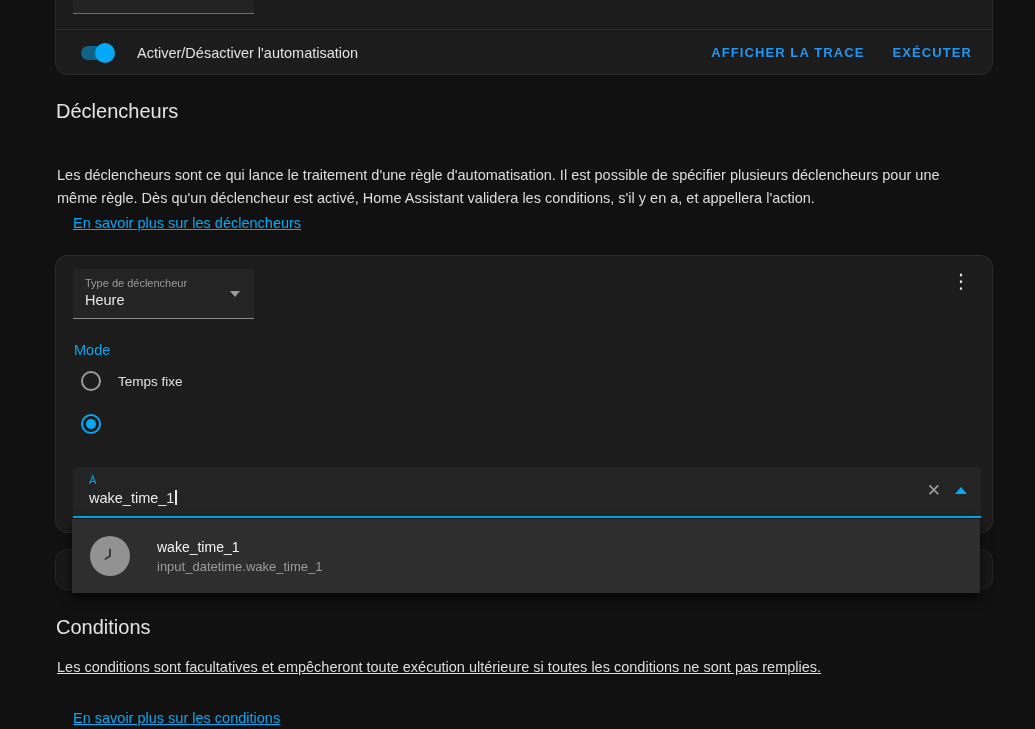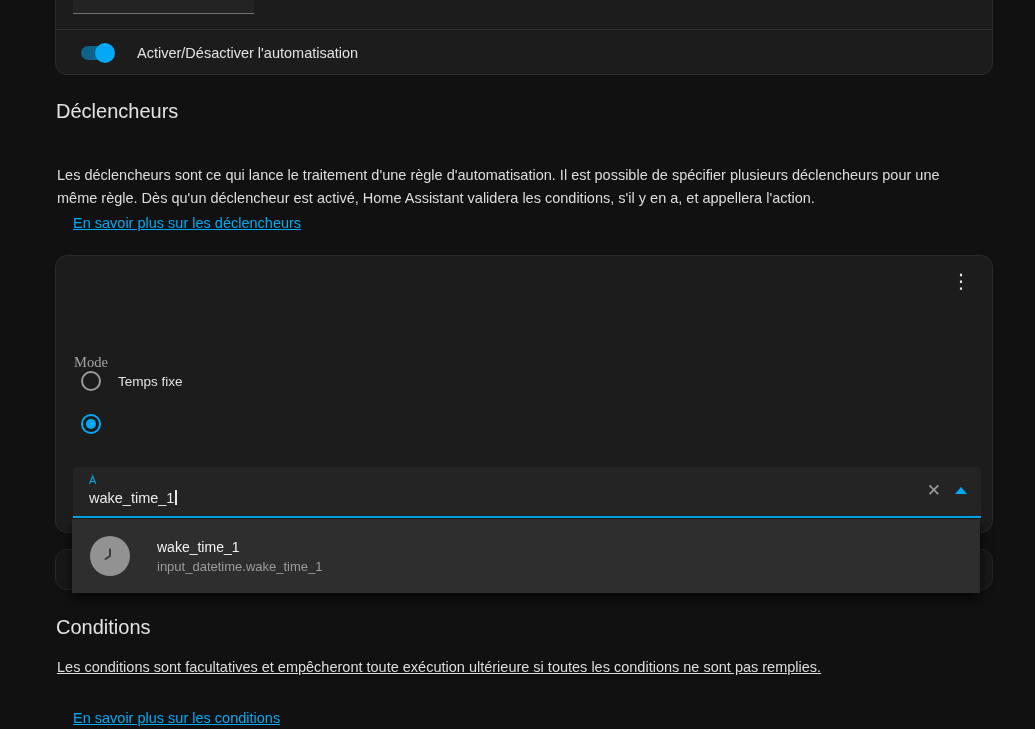--- a/index.html
+++ b/index.html
@@ -79,21 +79,21 @@
     position:absolute; right:14px; top:22px;
     width:0; height:0;
     border-left:5px solid transparent; border-right:5px solid transparent;
     border-top:6px solid #9b9b9b;
   }
   .kebab {
     position:absolute; right:15px; top:9px; width:32px; height:32px;
     display:flex; align-items:center; justify-content:center;
     font-size:20px; color:#e1e1e1; cursor:pointer; letter-spacing:0;
   }
-  .mode-label { position:absolute; left:18px; top:98px; font-size:14.5px; color:#a3a3a3;font-family:Liberation Serif, serif; }
+  .mode-label { position:absolute; left:18px; top:86px; font-size:14.5px; color:#0ea5e9; }
   .radio-row {
     position:absolute; left:18px; display:flex; align-items:center; cursor:pointer;
   }
   .radio-row.r1 { top:115px; }
   .radio-row.r2 { top:158px; }
   .radio-outer {
     width:20px; height:20px; border-radius:50%;
     border:2px solid #9b9b9b; margin-left:7px;
     display:flex; align-items:center; justify-content:center;
   }
@@ -153,28 +153,37 @@
 
 <div class="card" id="top-card">
   <div class="partial-select"></div>
   <div class="top-divider"></div>
   <div class="toggle-row">
     <div class="switch">
       <div class="track"></div>
       <div class="thumb"></div>
     </div>
     <span class="toggle-label">Activer/Désactiver l'automatisation</span>
+    <div class="top-actions">
+      <button class="text-button">Afficher la trace</button>
+      <button class="text-button">Exécuter</button>
+    </div>
   </div>
 </div>
 
 <h1 class="section-heading" id="triggers-heading">Déclencheurs</h1>
 <p class="section-desc" id="triggers-desc">Les déclencheurs sont ce qui lance le traitement d'une règle d'automatisation. Il est possible de spécifier plusieurs déclencheurs pour une même règle. Dès qu'un déclencheur est activé, Home Assistant validera les conditions, s'il y en a, et appellera l'action.</p>
 <a class="learn-link" id="triggers-link">En savoir plus sur les déclencheurs</a>
 
 <div class="card" id="trigger-card">
+  <div class="ha-select">
+    <span class="flabel">Type de déclencheur</span>
+    <span class="fvalue">Heure</span>
+    <span class="select-caret"></span>
+  </div>
   <div class="kebab">⋮</div>
 
   <div class="mode-label">Mode</div>
 
   <div class="radio-row r1">
     <span class="radio-outer">
       <span class="radio-dot"></span>
     </span>
     <span class="radio-label">Temps fixe</span>
   </div>

